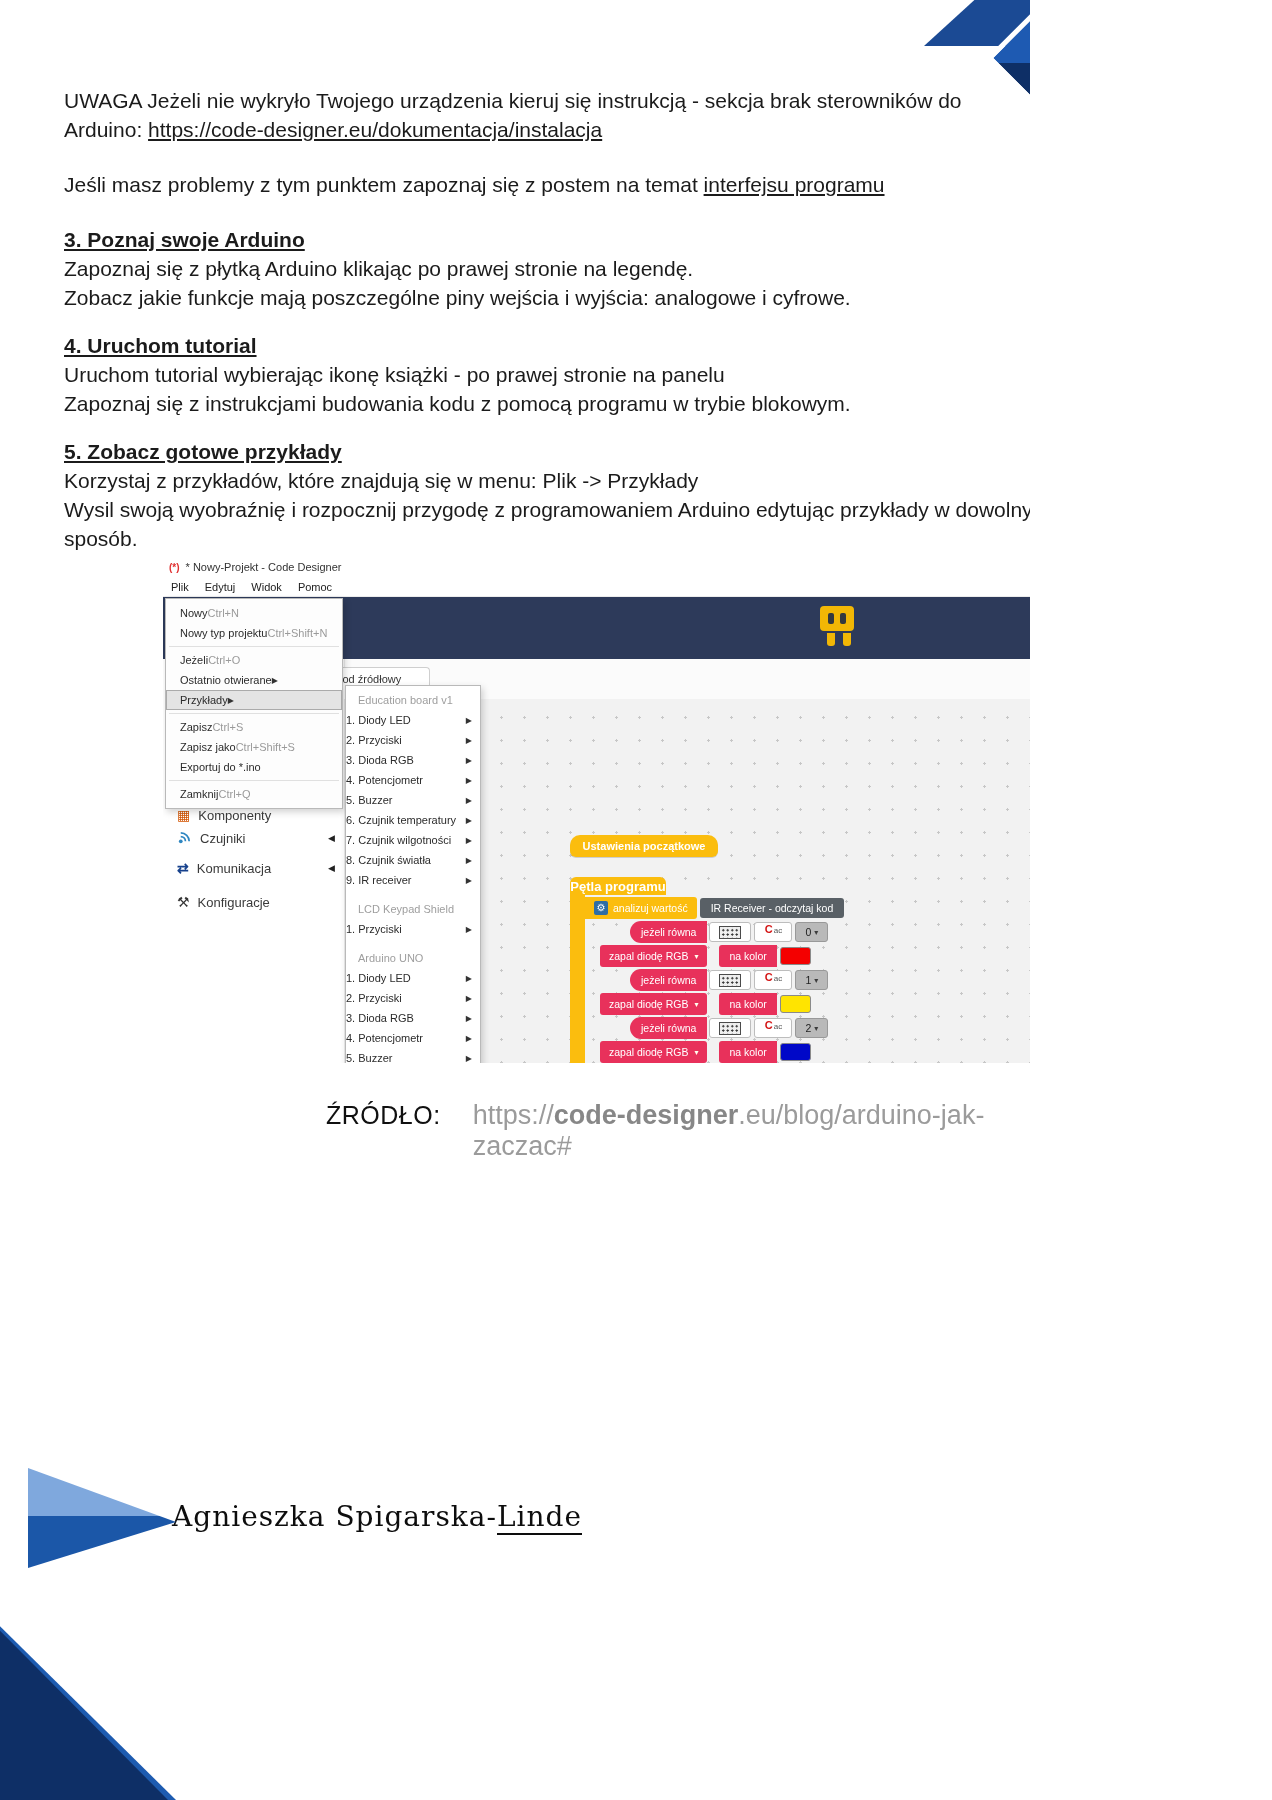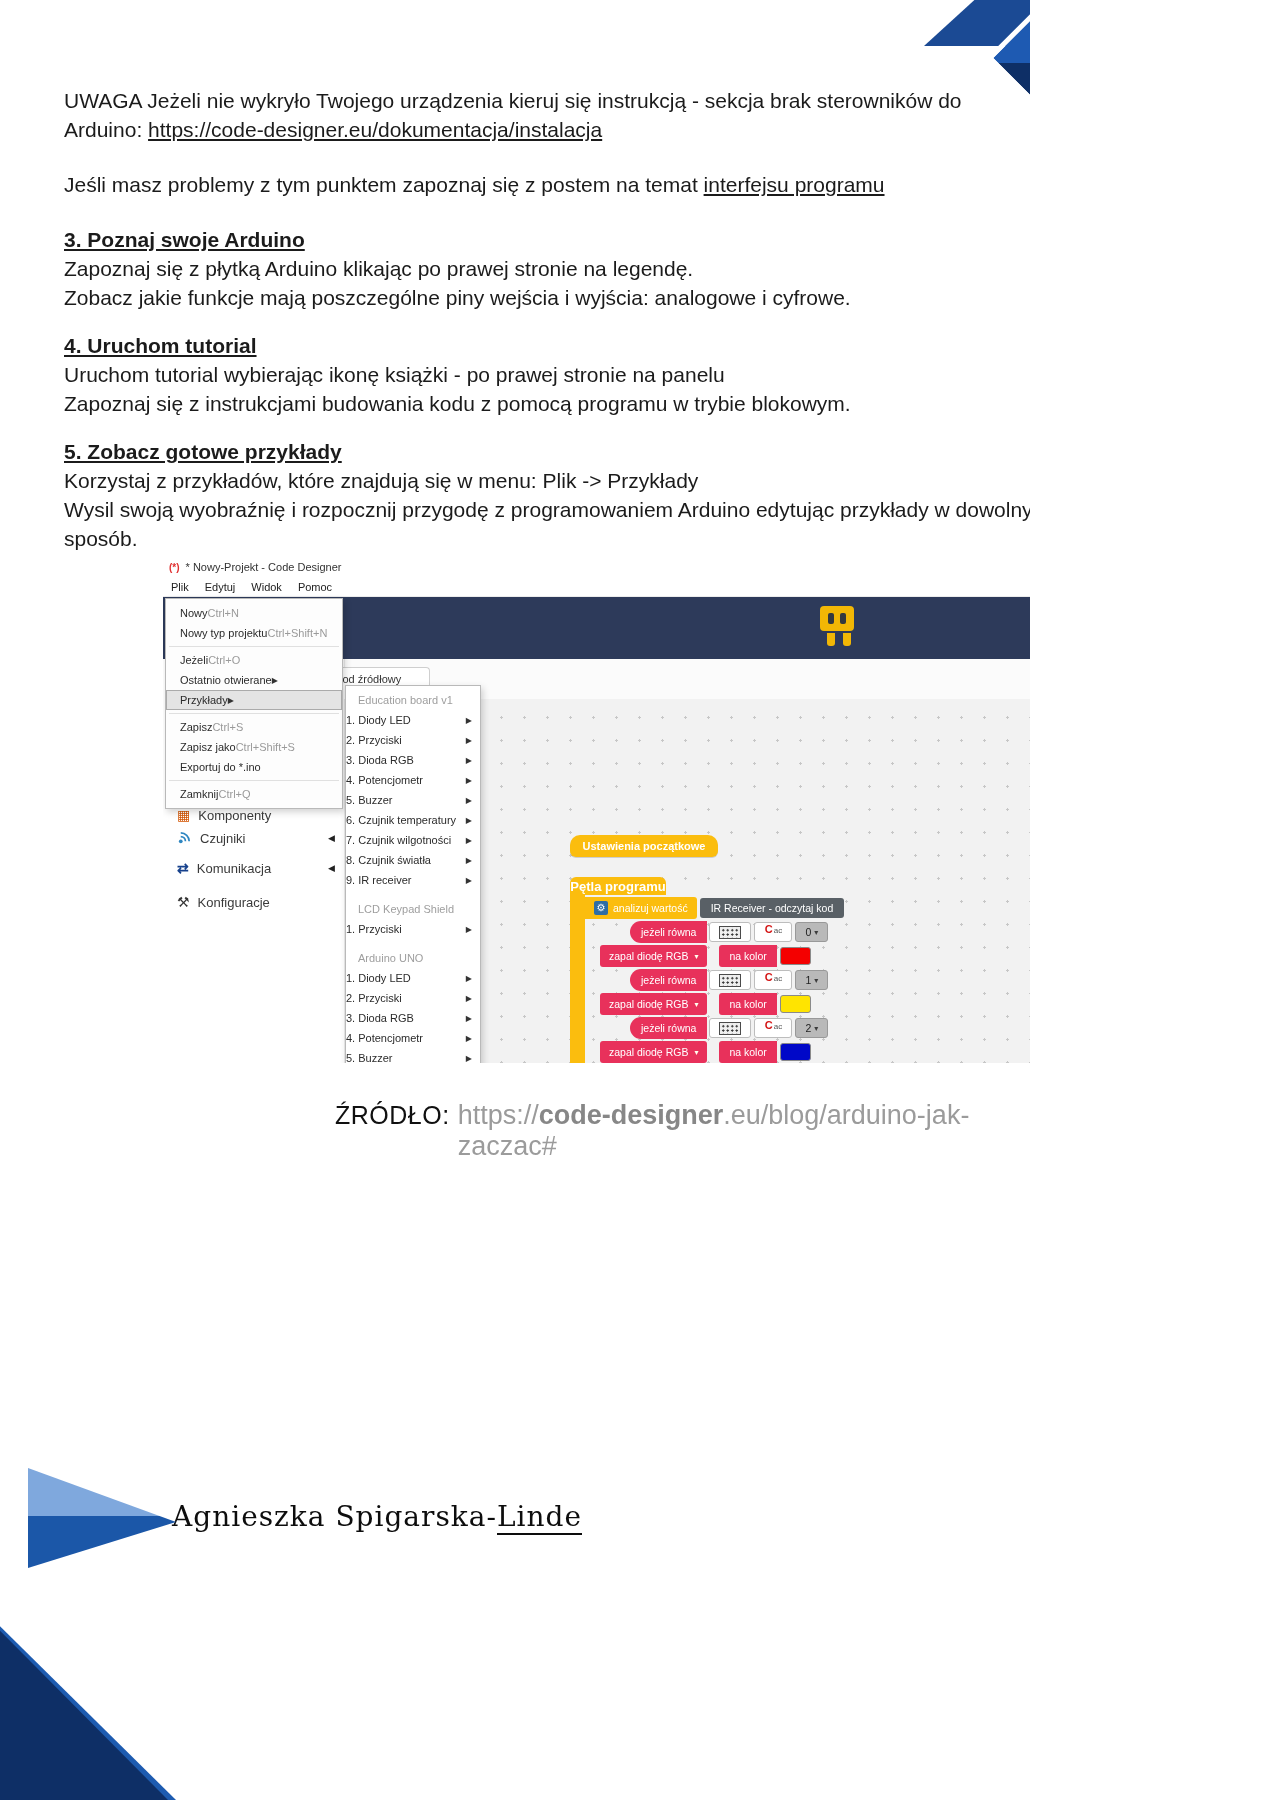--- a/index.html
+++ b/index.html
@@ -120,21 +120,21 @@
 
   .blk-rgb { position:absolute; left:437px; height:22px; display:flex; align-items:center; z-index:4; cursor:grab; }
   .rgb-label { height:22px; background:#e8315b; color:#fff; font-size:10.5px; padding:0 9px;
     display:flex; align-items:center; gap:6px; border-radius:3px; }
   .rgb-caret { font-size:8px; color:#ffe; }
   .color-label { height:22px; background:#e8315b; color:#fff; font-size:10.5px; padding:0 10px;
     display:flex; align-items:center; margin-left:12px; border-radius:3px 0 0 3px; }
   .swatch { width:31px; height:18px; border:1px solid #8a8a8a; border-radius:3px; margin-left:3px; cursor:pointer; }
 
   
-  .source { position:absolute; left:335px; top:1100px; display:flex; align-items:baseline; gap:8px; }
+  .source { position:absolute; left:326px; top:1100px; display:flex; align-items:baseline; gap:32px; }
   .source-label { font-size:25px; color:#101010; letter-spacing:.5px; }
   .source-url { font-size:27px; color:#9b9b9b; }
   .source-url b { color:#878787; }
 
   
   .signature { position:absolute; left:172px; top:1500px; font-family:"DejaVu Serif", serif;
     font-size:28px; color:#0d0d0d; letter-spacing:1px; }
   .signature .last { border-bottom:2px solid #0d0d0d; }
 
   

